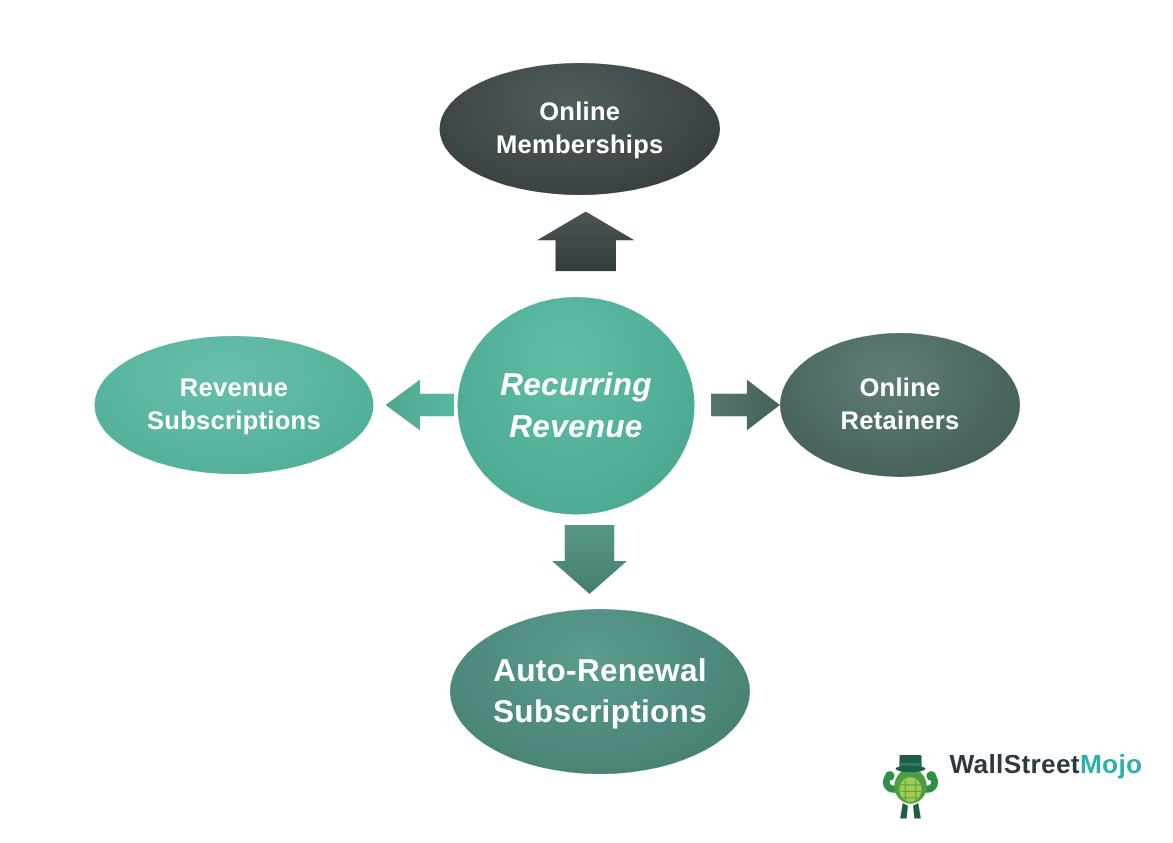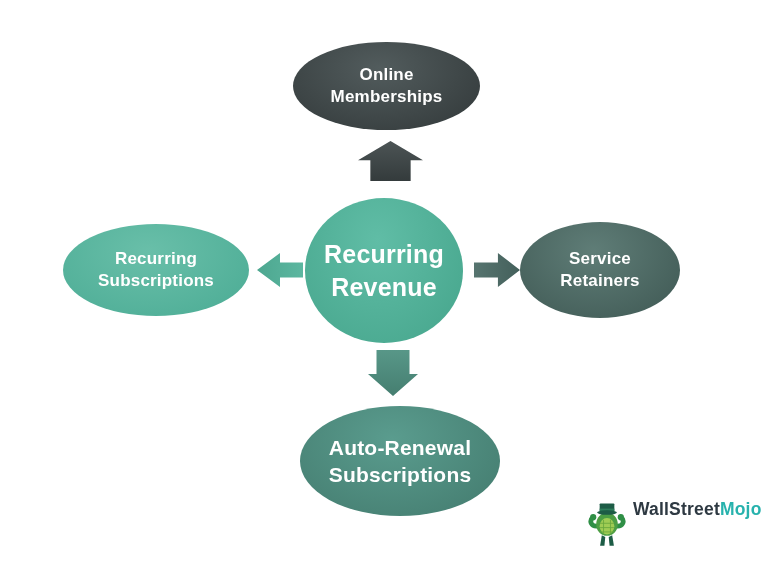--- a/index.html
+++ b/index.html
@@ -21,21 +21,21 @@
     color:#ffffff;
     font-weight:bold;
     background:radial-gradient(ellipse at 46% 30%, var(--c1) 0%, var(--c2) 85%);
     line-height:1.3;
     letter-spacing:0.2px;
     box-sizing:border-box;
     padding:0 16px;
   }
   .node-top   {left:293px;top:42px; width:187px;height:88px; font-size:17px;}
   .node-left  {left:63px; top:224px;width:186px;height:92px; font-size:17px;}
-  .node-center{left:305px;top:198px;width:158px;height:145px;font-size:25px;}
+  .node-center{left:305px;top:198px;width:158px;height:145px;font-size:21px;font-style:italic;}
   .node-right {left:520px;top:222px;width:160px;height:96px; font-size:17px;}
   .node-bottom{left:300px;top:406px;width:200px;height:110px;font-size:21px;}
 
   .arrow{
     position:absolute;
     background:linear-gradient(to bottom, var(--c1), var(--c2));
   }
   .arrow-up{
     left:358px;top:141px;width:65px;height:40px;
     clip-path:polygon(50% 0, 100% 48%, 81% 48%, 81% 100%, 19% 100%, 19% 48%, 0 48%);
@@ -72,25 +72,25 @@
 </head>
 <body>
 
 <div class="canvas">
 
   <div class="node node-top" style="--c1: #525c5d; --c2: #363d3e;">
     <span>Online Memberships</span>
   </div>
 
   <div class="node node-left" style="--c1: #69bfa9; --c2: #4fae97;">
-    <span>Recurring Subscriptions</span>
+    <span>Revenue Subscriptions</span>
   </div>
 
   <div class="node node-right" style="--c1: #5f7d77; --c2: #435d58;">
-    <span>Service Retainers</span>
+    <span>Online Retainers</span>
   </div>
 
   <div class="node node-bottom" style="--c1: #5a9c8e; --c2: #467f72;">
     <span>Auto-Renewal Subscriptions</span>
   </div>
 
   <div class="node node-center" style="--c1: #60bda6; --c2: #49a88f;">
     <span>Recurring Revenue</span>
   </div>
 

